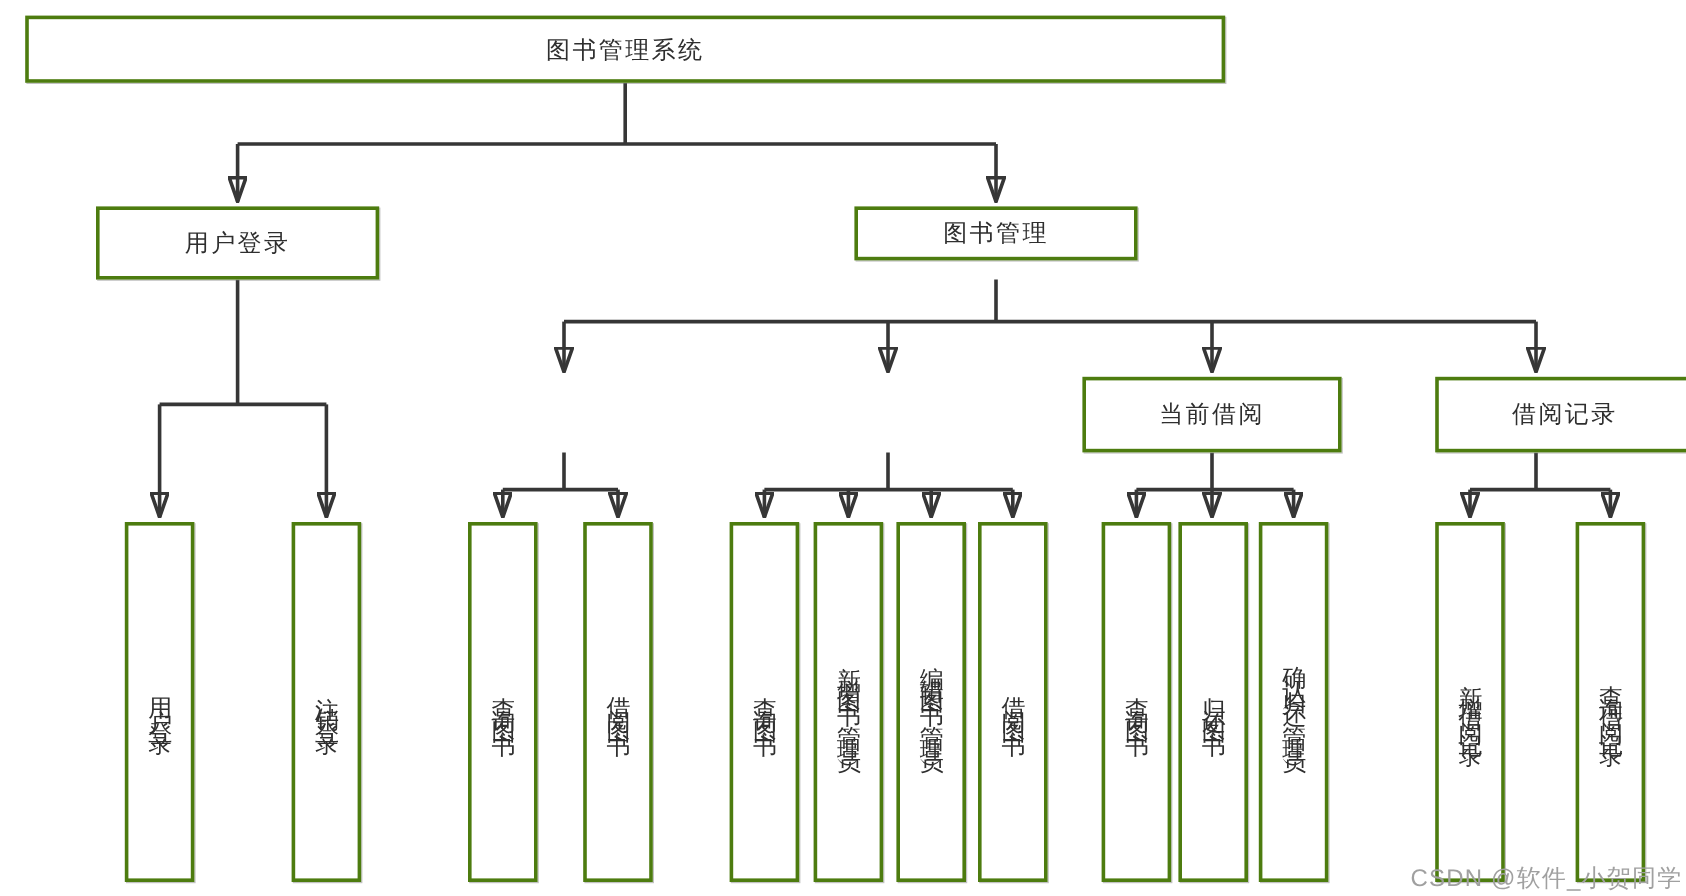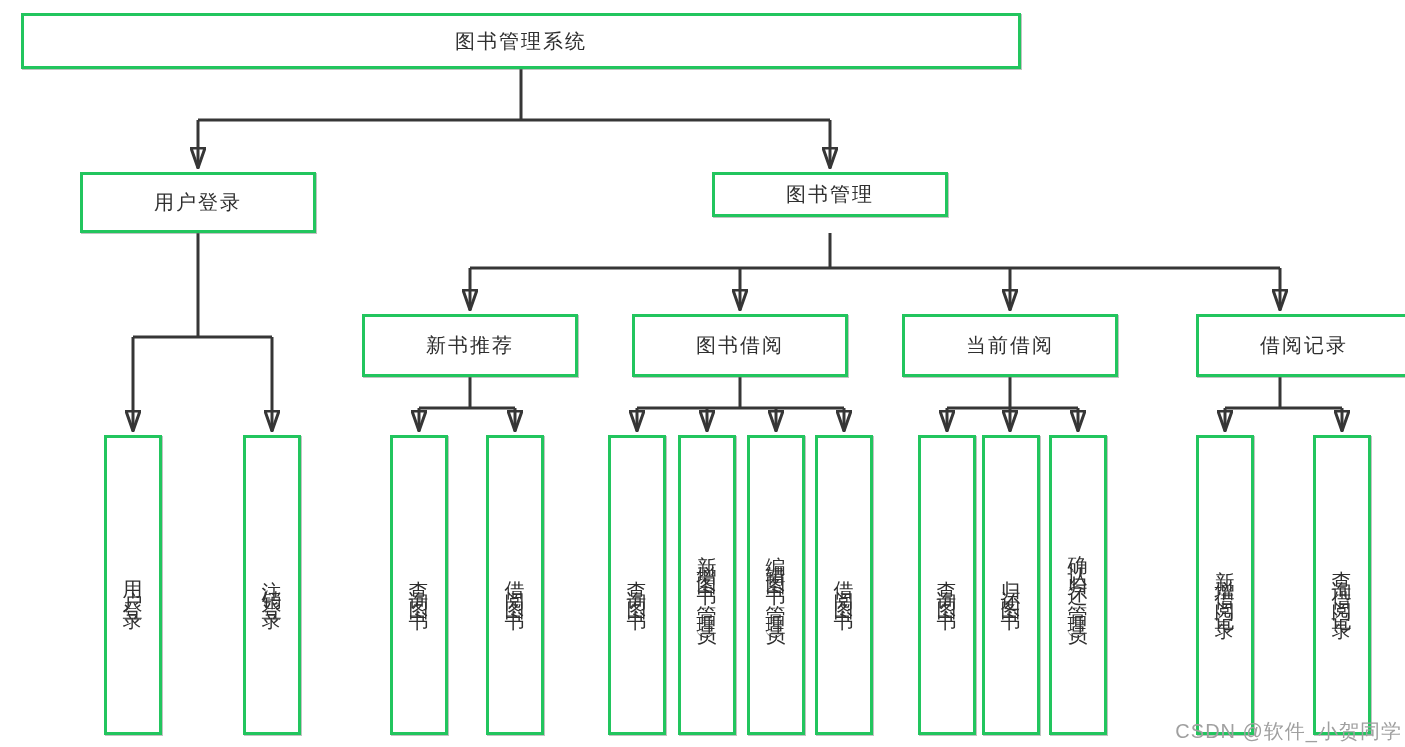--- a/index.html
+++ b/index.html
@@ -9,21 +9,21 @@
     background:#ffffff;
     font-family:"Liberation Sans","DejaVu Sans",sans-serif;
     color:#2f2f2f;
     overflow:hidden;
   }
   .connectors{position:absolute;left:0;top:0;pointer-events:none;}
   .connectors path,.connectors line{stroke:#363636;stroke-width:3;fill:none;}
   .node{
     position:absolute;
     box-sizing:border-box;
-    border:3px solid #22c55e;
+    border:3px solid #4d7c0f;
     background:#ffffff;
     display:flex;align-items:center;justify-content:center;
     font-size:20px;
     letter-spacing:2px;
     box-shadow:1px 1px 0 rgba(120,120,120,.45);
   }
   .leaf{
     letter-spacing:0;
   }
   .leaf .vtext{
@@ -111,26 +111,20 @@
     <span>图书管理系统</span>
   </div>
 
   <div class="node n-userlogin">
     <span>用户登录</span>
   </div>
   <div class="node n-bookmgmt">
     <span>图书管理</span>
   </div>
 
-  <div class="node n-l2 n-newbook">
-    <span>新书推荐</span>
-  </div>
-  <div class="node n-l2 n-borrow">
-    <span>图书借阅</span>
-  </div>
   <div class="node n-l2 n-current">
     <span>当前借阅</span>
   </div>
   <div class="node n-l2 n-records">
     <span>借阅记录</span>
   </div>
 
   <div class="node leaf lf-1">
     <span class="vtext">用户登录</span>
   </div>

